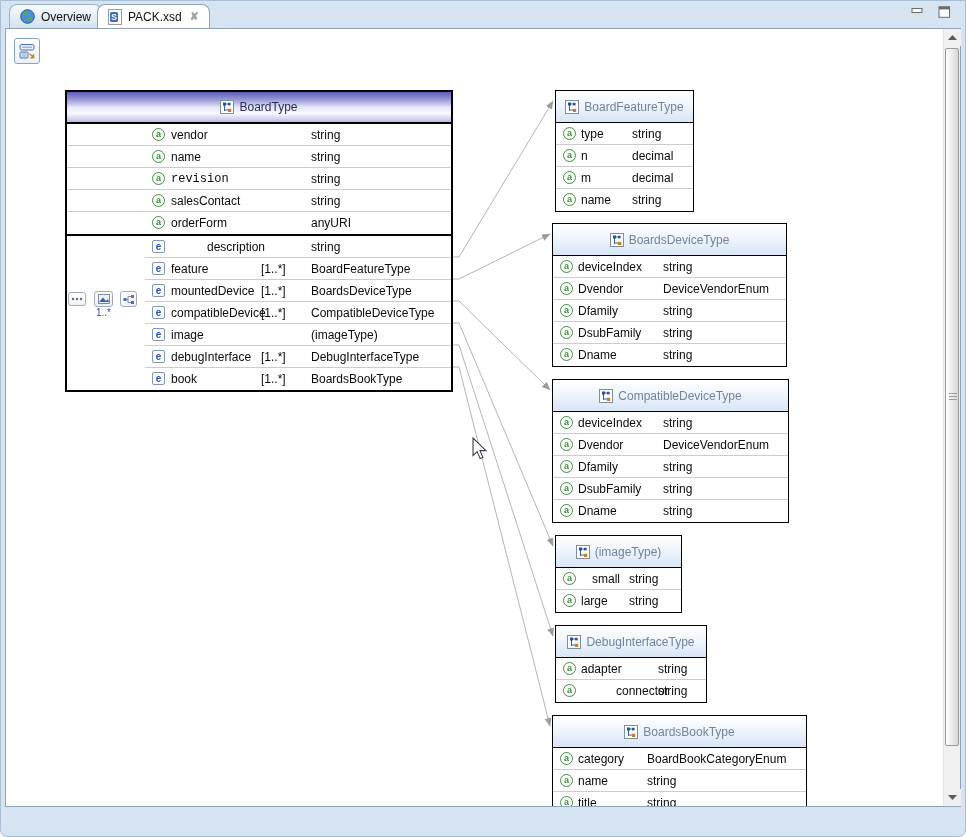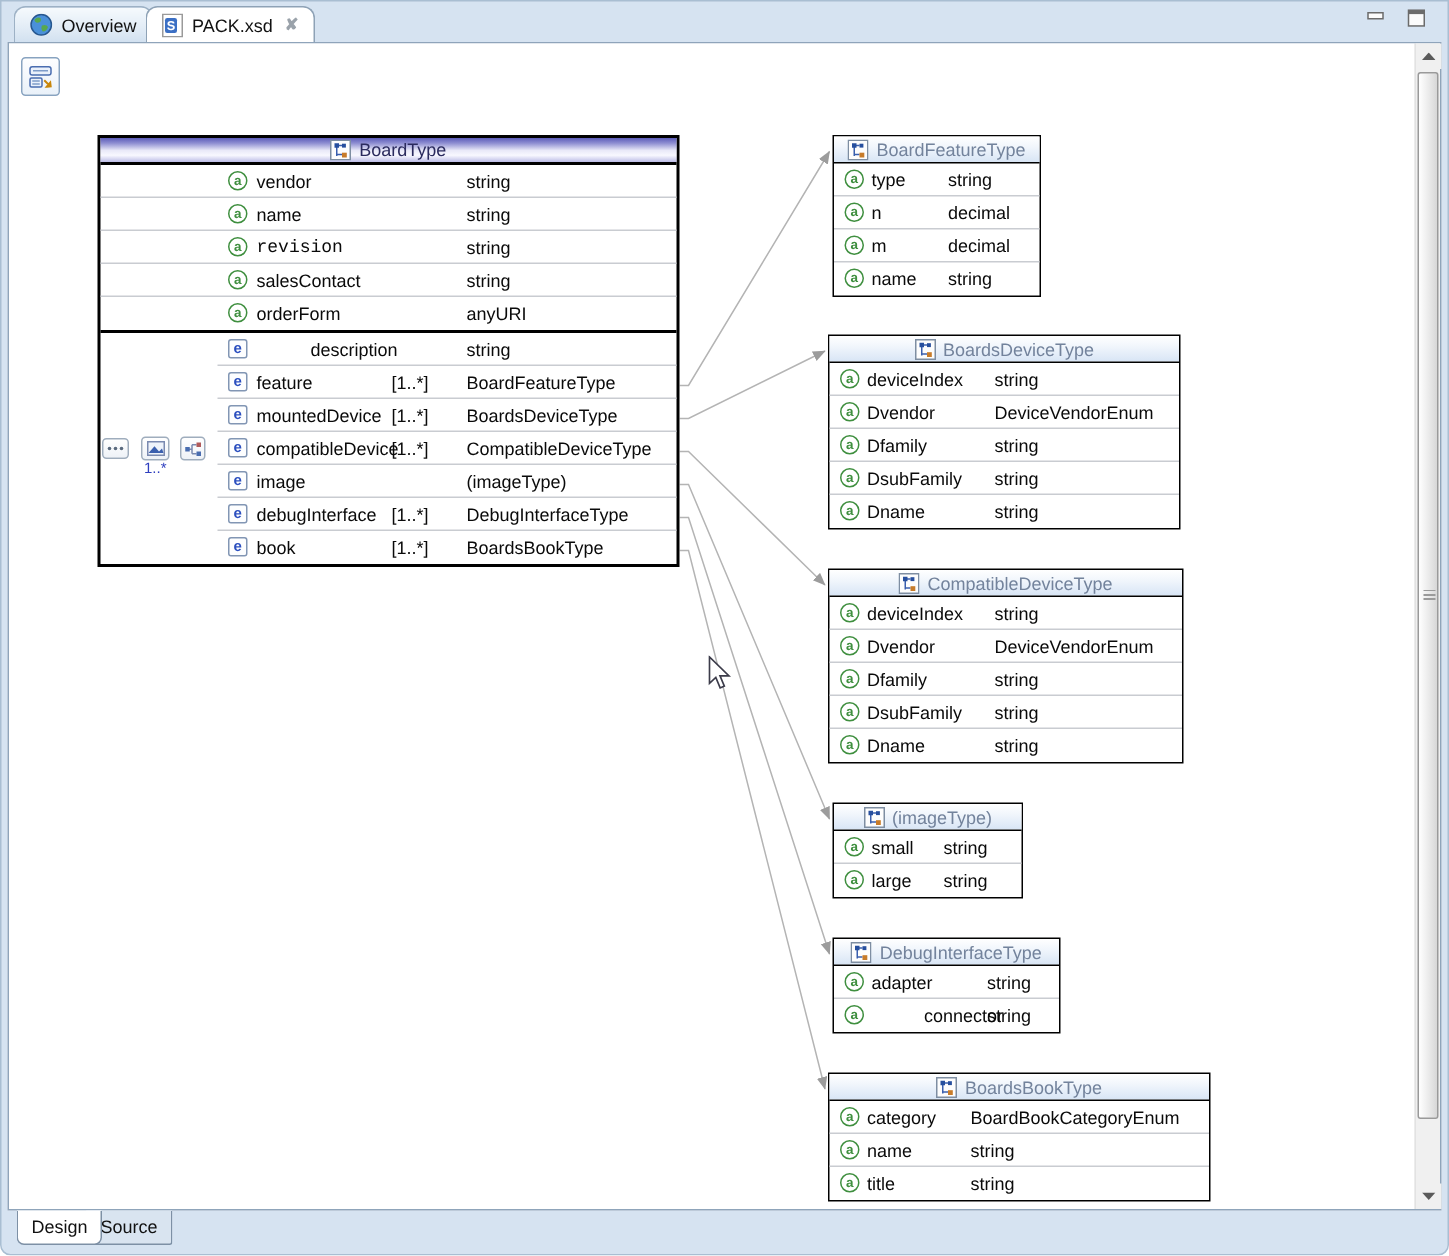--- a/index.html
+++ b/index.html
@@ -27,21 +27,21 @@
 
   
   .tool-btn { position:absolute; left:8px; top:9px; width:26px; height:26px;
               border:1px solid #88a3c0; border-radius:3px;
               background:linear-gradient(180deg,#fefeff,#e9f1f9);
               display:flex; align-items:center; justify-content:center; }
 
   
   .typebox { position:absolute; background:#fff; border:1px solid #000; }
   .typebox.selected { border:2px solid #000; }
-  .boxheader { height:18px; display:flex; align-items:center; justify-content:center;
+  .boxheader { height:32px; display:flex; align-items:center; justify-content:center;
                gap:5px; border-bottom:1px solid #000; font-size:12px;
                background:linear-gradient(180deg,#ffffff 0%,#f1f6fc 40%,#d8e5f5 100%);
                color:#73839c; }
   .selected .boxheader { border-bottom:2px solid #000; color:#2b2b5e;
                background:linear-gradient(180deg,#5d5db9 0%,#8f8fd2 22%,#e9e9f8 52%,#f8f8ff 72%,#bcbce6 100%); }
   .boxtitle { white-space:nowrap; }
   .sec.elems { border-top:2px solid #000; }
   .row { position:relative; height:22px; }
   .row .sep { position:absolute; left:0; right:0; bottom:0; height:1px; background:#c9ccd1; }
   .elems .row .sep { left:78px; }
@@ -405,21 +405,21 @@
               <line x1="4.5" y1="10" x2="8" y2="10" stroke="#3a5fae"></line>
               <rect x="3" y="2.5" width="3" height="3" fill="#274f9e"></rect>
               <rect x="8" y="2.8" width="2.6" height="2.6" fill="#274f9e"></rect>
               <rect x="8" y="8.8" width="3.2" height="3.2" fill="#c87c2a"></rect>
             </svg>
             <span class="boxtitle">(imageType)</span>
           </div>
           <div class="sec attrs">
             <div class="row">
               <span class="aicon" style="left: 7px;">a</span>
-              <span class="rname" style="left: 25px;">small</span>
+              <span class="rname" style="left: 36px;">small</span>
               <span class="rtype" style="left: 73px;">string</span>
               <div class="sep"></div>
             </div>
             <div class="row">
               <span class="aicon" style="left: 7px;">a</span>
               <span class="rname" style="left: 25px;">large</span>
               <span class="rtype" style="left: 73px;">string</span>
             </div>
           </div>
         </div>
@@ -495,21 +495,13 @@
         <div class="sb-grip"></div>
       </div>
       <div class="sb-btn sb-down">
         <svg width="9" height="6" viewBox="0 0 9 6">
           <path d="M0,0 L4.5,5 L9,0 Z" fill="#5a5a5a"></path>
           </svg>
       </div>
     </div>
   </div>
 
-  <div class="bottombar">
-    <div class="btab active">
-      <span>Design</span>
-    </div>
-    <div class="btab inactive">
-      <span>Source</span>
-    </div>
-  </div>
 </div>
 
 </body></html>

